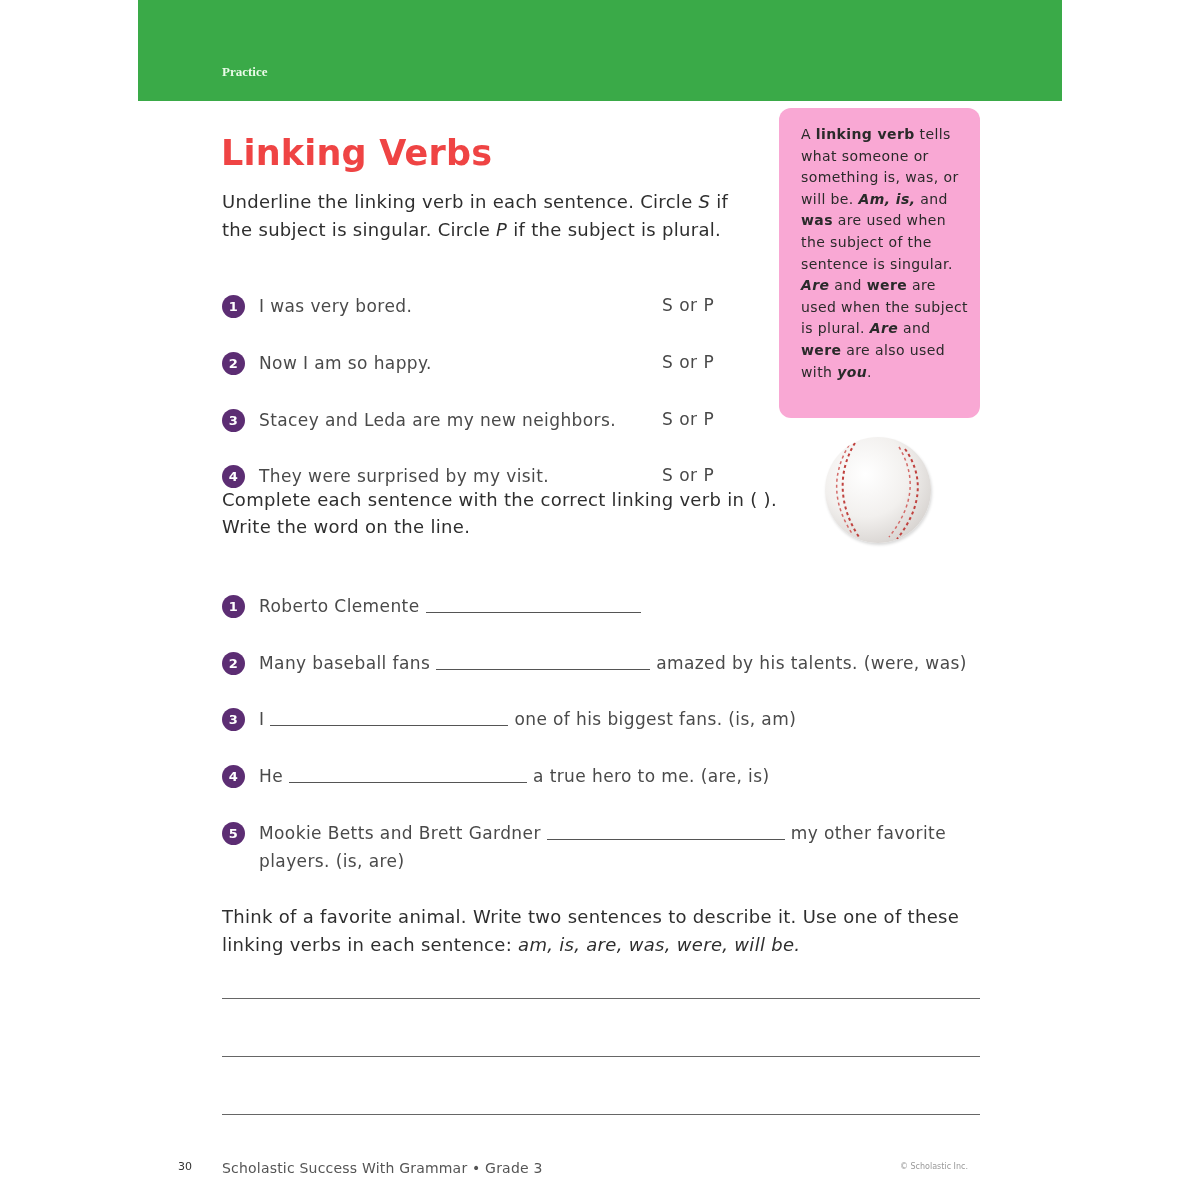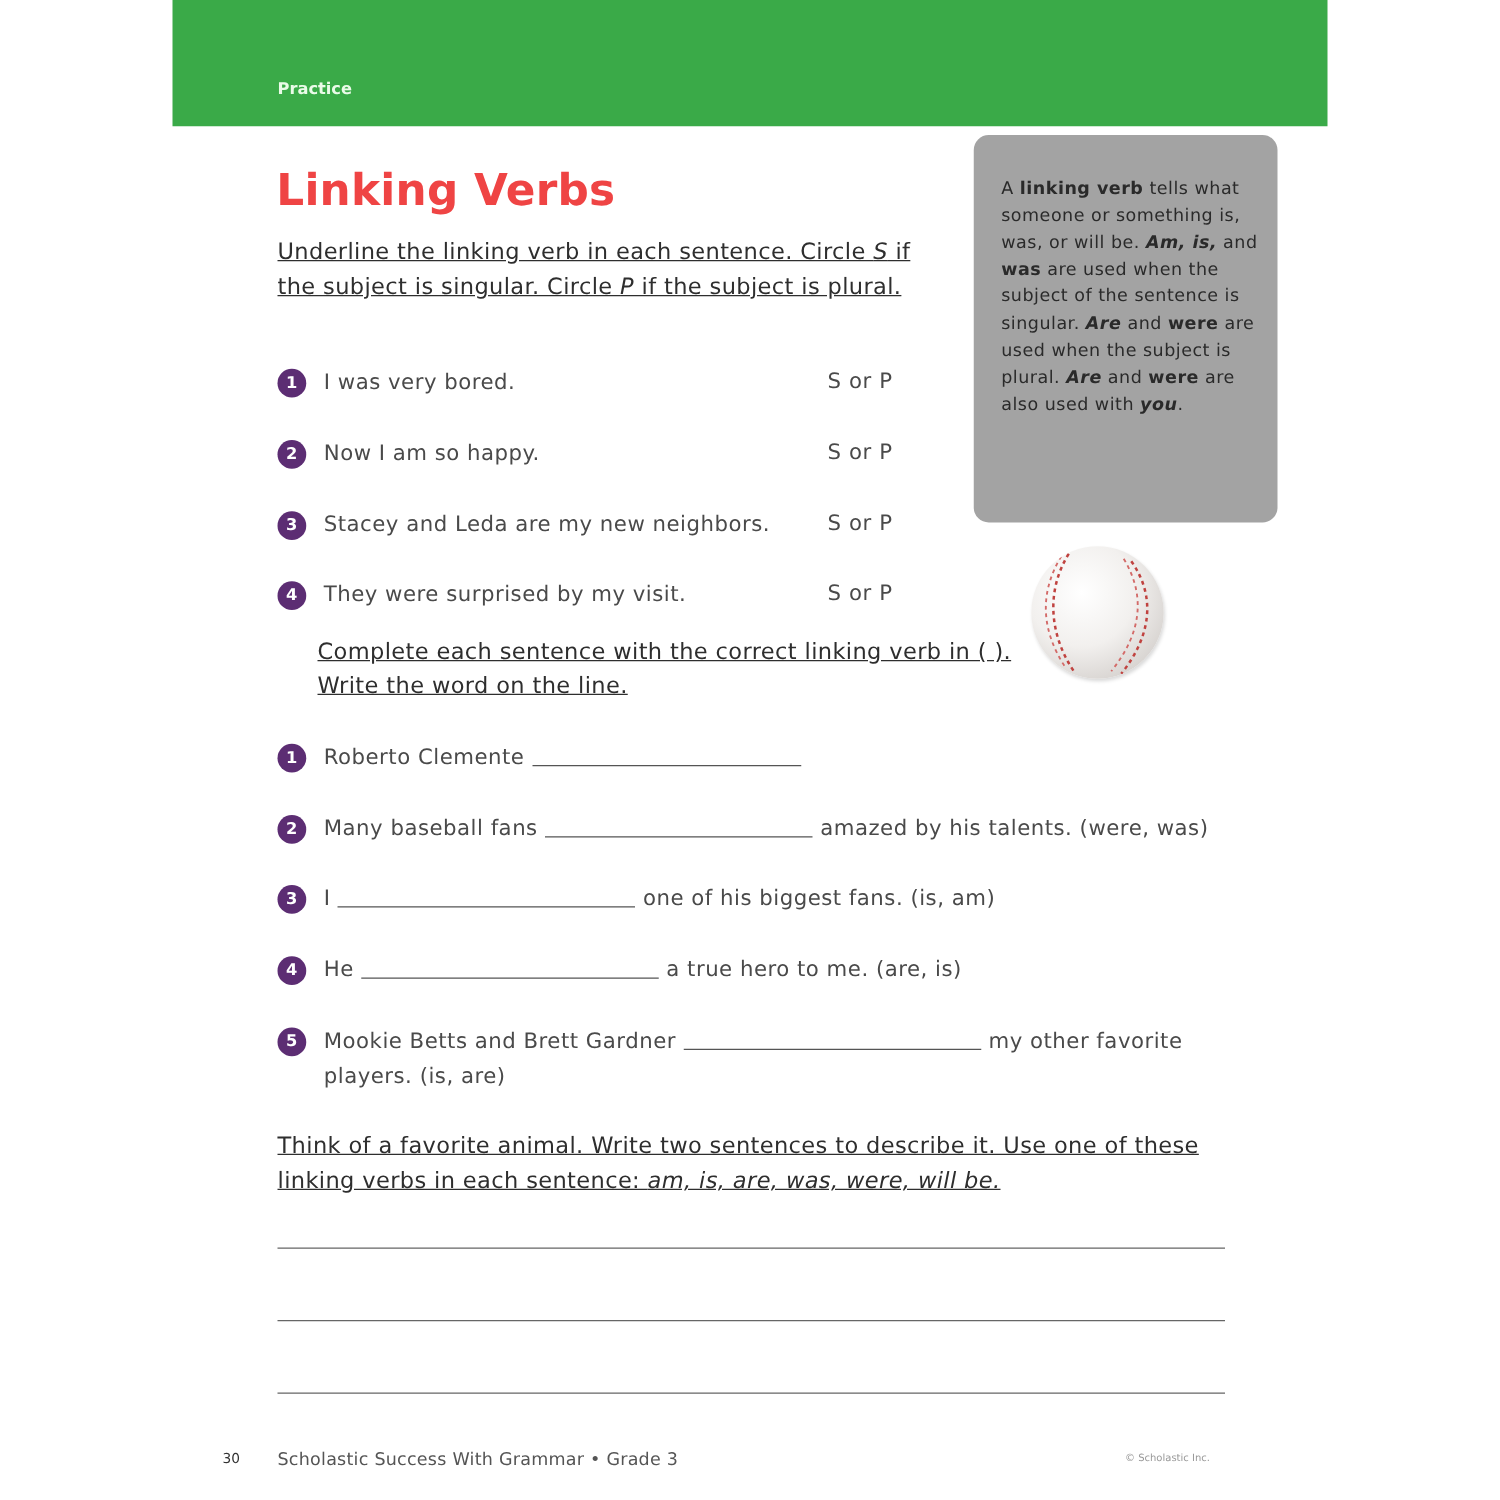--- a/index.html
+++ b/index.html
@@ -1,27 +1,27 @@
 <!DOCTYPE html>
 <html><head>
   <meta charset="utf-8">
   <style>
     html, body { margin: 0; padding: 0; background: #ffffff; }
     body { width: 1200px; height: 1200px; position: relative; overflow: hidden;
            font-family: "DejaVu Sans", "Liberation Sans", sans-serif; color: #3a3a3a; }
-    .header-band { position: absolute; left: 138px; top: 0; width: 924px; height: 101px; background: #3aaa48; }
+    .header-band { position: absolute; left: 138px; top: 0; width: 924px; height: 101px; background: #3aaa48; font-family: Liberation Serif, serif; }
     .header-label { position: absolute; left: 84px; top: 64px; font-size: 13px; font-weight: bold; color: #eafbe8; }
     .title { position: absolute; left: 221px; top: 133px; font-size: 35px; font-weight: bold; color: #ef4444; letter-spacing: 0.2px;
              font-family: "DejaVu Sans", sans-serif; }
-    .instr { position: absolute; left: 222px; font-size: 18px; color: #2e2e2e; line-height: 28px; letter-spacing: 0.3px; text-decoration: underline; }
+    .instr { position: absolute; left: 222px; font-size: 18px; color: #2e2e2e; line-height: 28px; letter-spacing: 0.3px; }
     .instr1 { top: 188px; width: 530px; }
-    .instr2 { top: 508px; width: 600px; line-height: 27px; margin-left: 32px; }
+    .instr2 { top: 486px; width: 600px; line-height: 27px; }
     .instr3 { top: 903px; width: 770px; }
     em { font-style: italic; }
-    .callout { position: absolute; left: 779px; top: 108px; width: 243px; height: 310px; background: #a3a3a3; border-radius: 12px; box-sizing: border-box; padding: 33px 12px 0 22px;
+    .callout { position: absolute; left: 779px; top: 108px; width: 201px; height: 310px; background: #f9a8d4; border-radius: 12px; box-sizing: border-box; padding: 16px 12px 0 22px;
                font-size: 14px; line-height: 21.6px; color: #2a2a2a; letter-spacing: 0.4px; }
     .callout b { font-weight: bold; }
     .row { position: absolute; left: 222px; height: 26px; font-size: 17px; color: #4a4a4a; letter-spacing: 0.4px; display: flex; align-items: center; }
     .num { width: 23px; height: 23px; border-radius: 50%; background: #5c2d73; color: #fff; font-size: 13px; font-weight: bold; display: inline-flex; align-items: center; justify-content: center; margin-right: 14px; flex-shrink: 0; }
     .sp { position: absolute; left: 662px; font-size: 17px; color: #4a4a4a; letter-spacing: 0.5px; }
     .blank { display: inline-block; height: 1px; border-bottom: 1.5px solid #555; margin: 0 6px; position: relative; top: 6px; }
     .cont { position: absolute; left: 259px; font-size: 17px; color: #4a4a4a; letter-spacing: 0.4px; }
     .wline { position: absolute; left: 222px; width: 758px; height: 0; border-top: 1.5px solid #666; }
     .baseball { position: absolute; left: 825px; top: 437px; width: 106px; height: 106px; border-radius: 50%;
                 background: radial-gradient(circle at 38% 35%, #ffffff 0%, #f2f0ee 45%, #d6d2cf 80%, #bdb8b4 100%); box-shadow: 1px 2px 3px rgba(0,0,0,0.15); overflow: hidden; }

